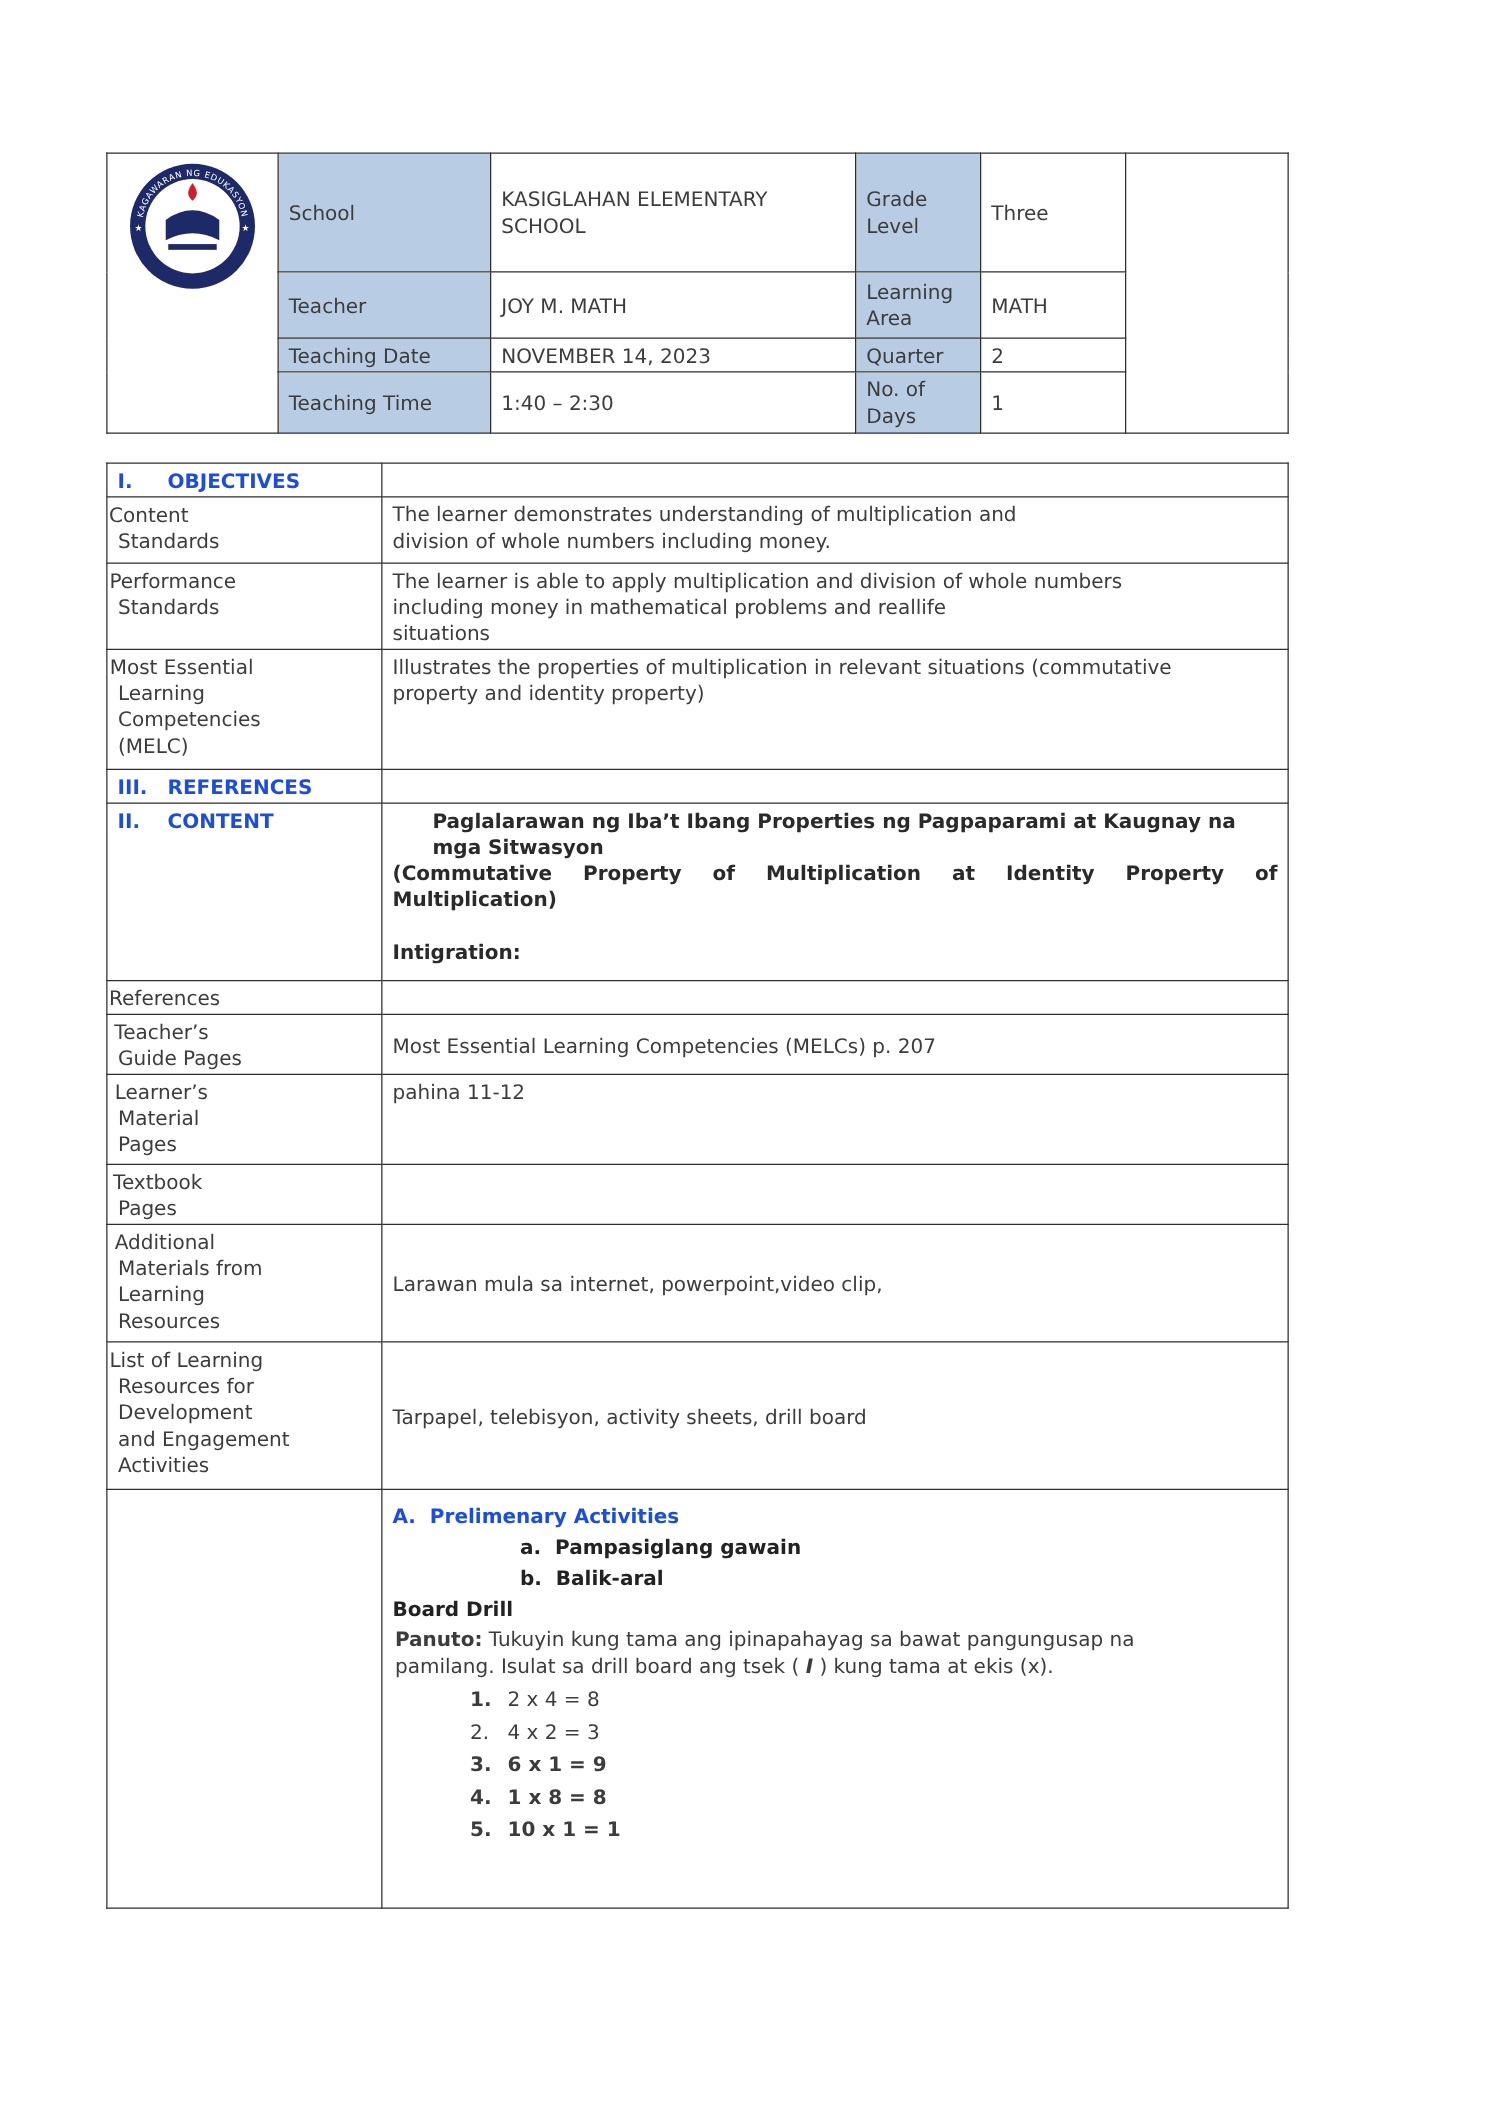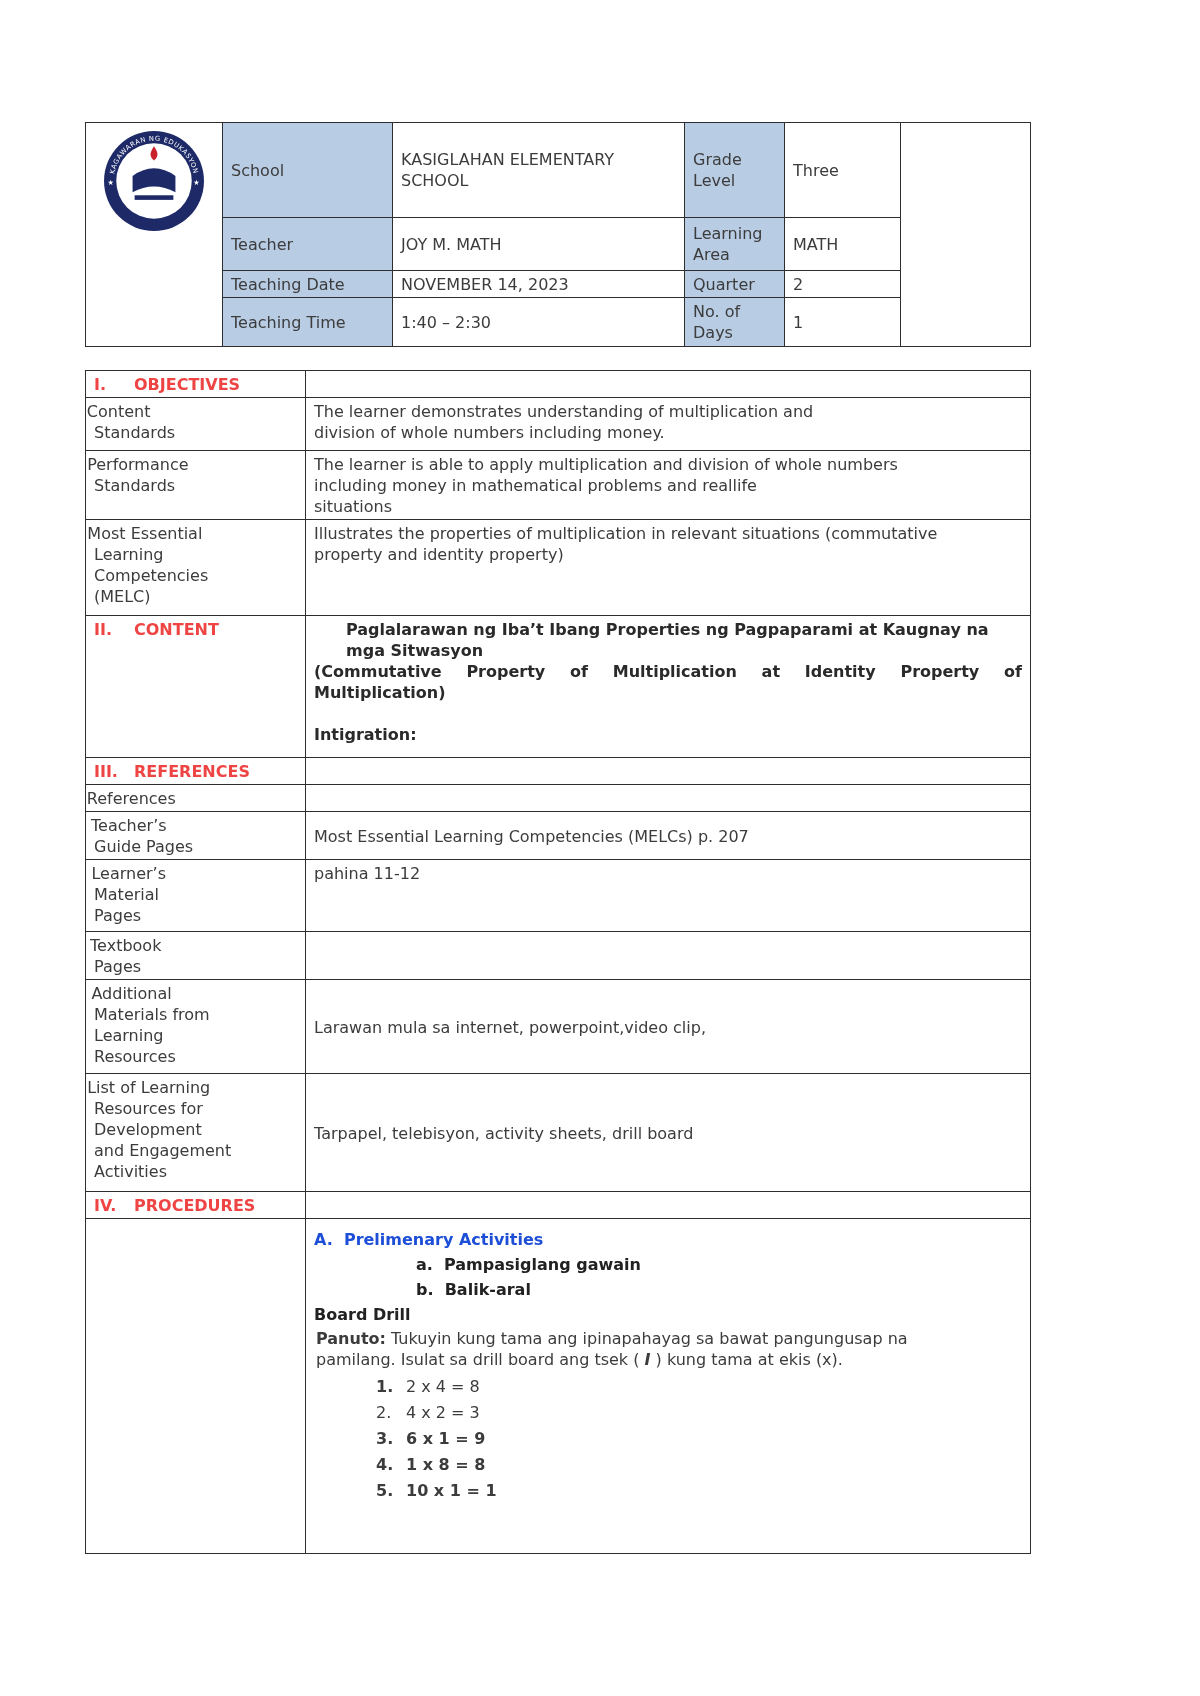--- a/index.html
+++ b/index.html
@@ -19,21 +19,21 @@
   .header-table td.lbl { background:#b8cce4; }
   .logo-cell { vertical-align:top; text-align:center; padding-top:7px; background:#fff; }
 
   .main-table { width:945px; margin-top:23px; }
   .main-table td { vertical-align:top; padding:3px 8px 2px 8px; }
   .main-table td.vm { vertical-align:middle; }
 
   .ml { white-space:pre-line;margin-left:32px; }
   .b  { font-weight:bold; }
   .i  { font-style:italic; }
-  .hd { font-weight:bold; color:#ef4444; }
+  .hd { font-weight:bold; color:#1d4ed8; }
   .rn { display:inline-block; width:40px; }
 
   .hang  { padding-left:36px; text-indent:-28px; }
   .hang2 { padding-left:71px; text-indent:-28px; }
 
   .bcell { color:#2a2a2a; }
   .jl { text-align:justify; text-align-last:justify; }
   .spacer { height:21px; }
 
   .proc { padding-top:10px !important; color:#3c3c3c; }
@@ -143,38 +143,38 @@
 
       <tr style="height:96px">
         <td class="hang ml">C. Most Essential
 Learning
 Competencies
 (MELC)</td>
         <td class="ml">Illustrates the properties of multiplication in relevant situations (commutative
 property and identity property)</td>
       </tr>
 
+      <tr style="height:25px">
+        <td class="hd"><span class="rn">III.</span><span>REFERENCES</span></td>
+        <td></td>
+      </tr>
+
       <tr style="height:142px">
         <td class="hd"><span class="rn">II.</span><span>CONTENT</span></td>
         <td class="bcell">
           <div class="b ml">Paglalarawan ng Iba’t Ibang Properties ng Pagpaparami at Kaugnay na
 mga Sitwasyon</div>
           <div class="b jl">(Commutative Property of Multiplication at Identity Property of</div>
           <div class="b">Multiplication)</div>
           <div class="spacer"></div>
           <div class="b">Intigration:</div>
         </td>
       </tr>
 
       <tr style="height:25px">
-        <td class="hd"><span class="rn">III.</span><span>REFERENCES</span></td>
-        <td></td>
-      </tr>
-
-      <tr style="height:25px">
         <td class="hang ml">A. References</td>
         <td></td>
       </tr>
 
       <tr style="height:48px">
         <td class="hang2 ml">a.&nbsp;&nbsp;Teacher’s
 Guide Pages</td>
         <td class="vm">Most Essential Learning Competencies (MELCs) p. 207</td>
       </tr>
 
@@ -201,24 +201,20 @@
 
       <tr style="height:118px">
         <td class="hang ml">B. List of Learning
 Resources for
 Development
 and Engagement
 Activities</td>
         <td class="vm">Tarpapel, telebisyon, activity sheets, drill board</td>
       </tr>
 
-      <tr style="height:25px">
-        <td class="hd"><span class="rn">IV.</span><span>PROCEDURES</span></td>
-        <td></td>
-      </tr>
 
       <tr style="height:335px">
         <td></td>
         <td class="proc">
           <div class="b ind1">A.&nbsp; Prelimenary Activities</div>
           <div class="b ind2">a.&nbsp; Pampasiglang gawain</div>
           <div class="b ind2">b.&nbsp; Balik-aral</div>
           <div class="b ind3">Board Drill</div>
           <p class="panuto"><span class="b">Panuto:</span><span> Tukuyin kung tama ang ipinapahayag sa bawat pangungusap na
 pamilang. Isulat sa drill board ang tsek ( </span><span class="b i">I</span><span> ) kung tama at ekis (x).</span></p>

